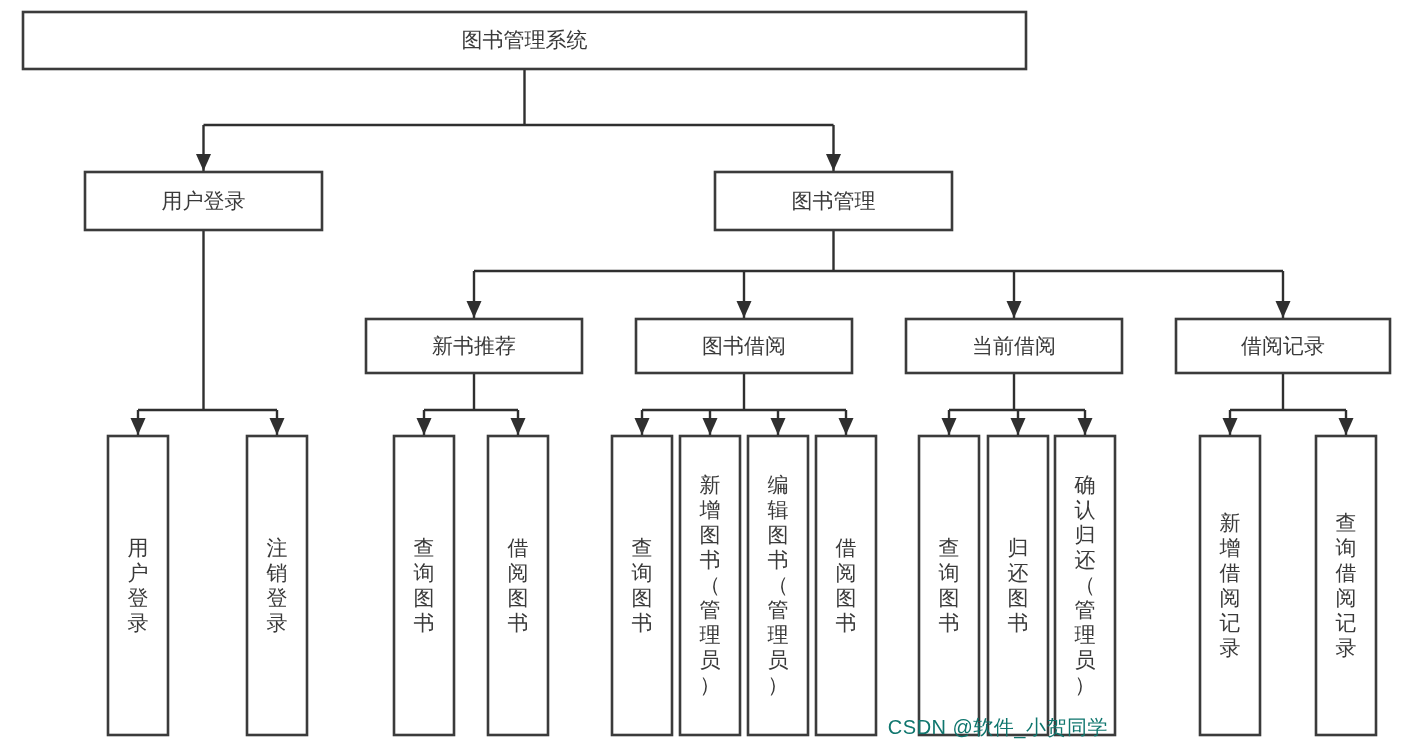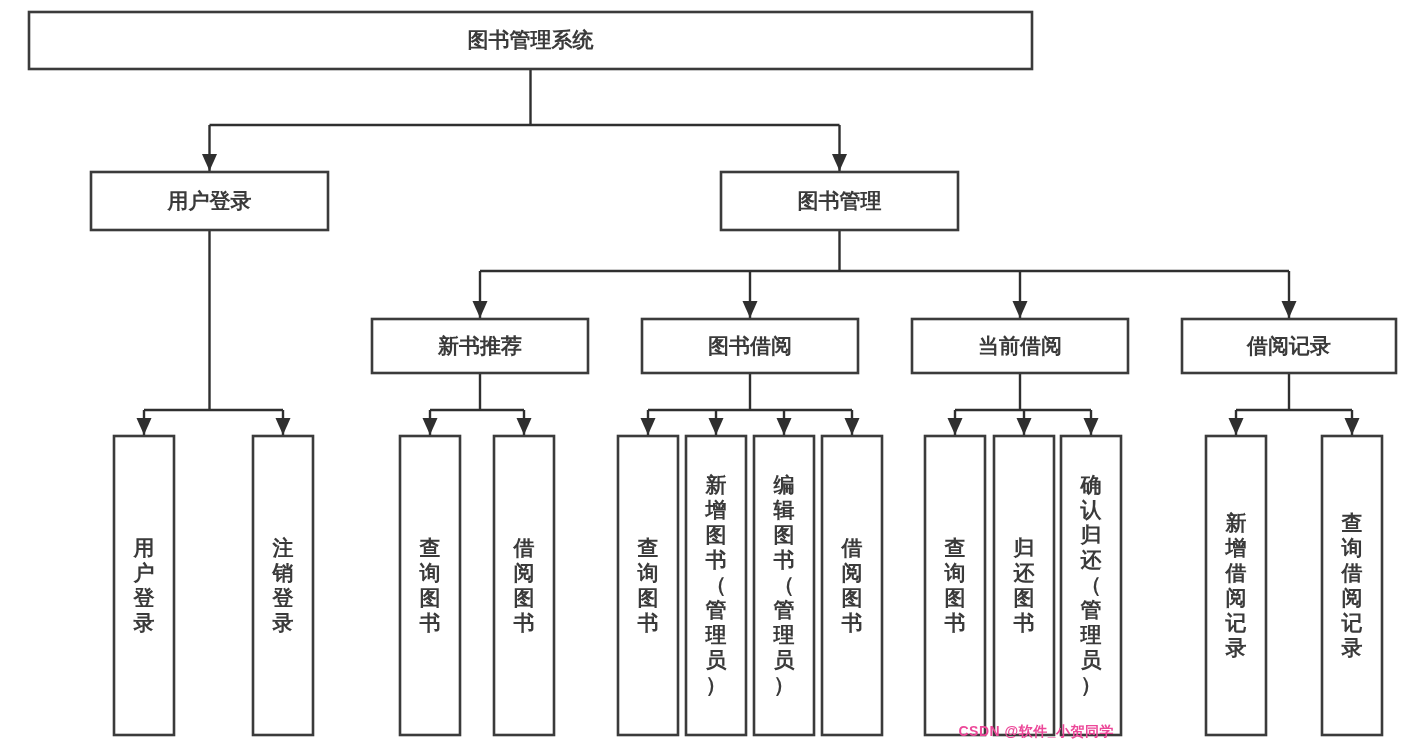--- a/index.html
+++ b/index.html
@@ -9,25 +9,24 @@
   }
   body {
     width: 1405px;
     height: 747px;
     font-family: "Liberation Sans", "DejaVu Sans", sans-serif;
     overflow: hidden;
     position: relative;
   }
   #diagram-root {
     position: absolute;
-    left: 10px;
+    left: 4px;
     top: 0;
     width: 1116px;
     height: 747px;
-    font-weight: bold;
   }
   svg.flow {
     display: block;
     width: 1405px;
     height: 747px;
   }
   .node-rect {
     fill: #ffffff;
     stroke: #3b3b3b;
     stroke-width: 2.6;
@@ -52,22 +51,22 @@
   }
   .edge-head {
     fill: #2f2f2f;
     stroke: none;
   }
   .watermark {
     position: absolute;
     right: 12px;
     bottom: 6px;
     font-family: "Liberation Sans", "DejaVu Sans", sans-serif;
-    font-size: 14px;
-    color: #ec4899;
+    font-size: 20px;
+    color: #0f766e;
     white-space: nowrap;
     letter-spacing: 0.5px;
     user-select: none;
   }
 </style>
 </head>
 <body>
 
 <div id="diagram-root">
   <svg class="flow" viewBox="0 0 1405 747" xmlns="http://www.w3.org/2000/svg">

